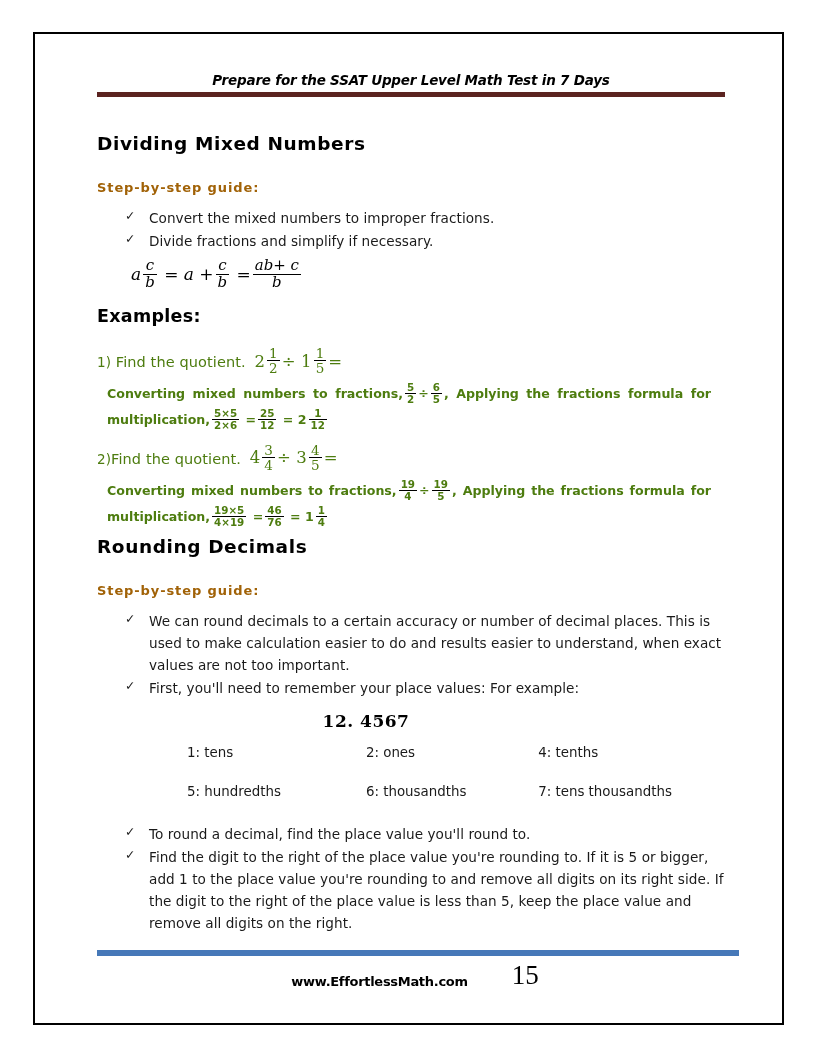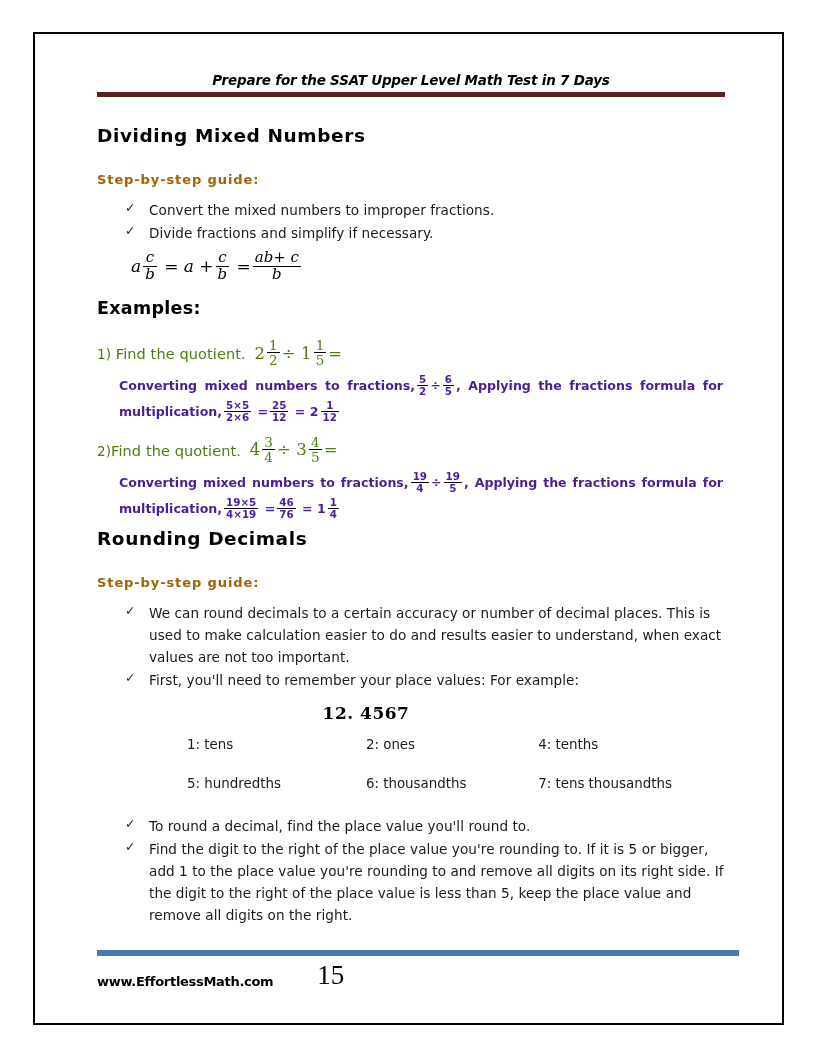--- a/index.html
+++ b/index.html
@@ -52,21 +52,21 @@
     background: #5B2320;
     width: 100%;
   }
 
   
   h2.sec {
     font-family: "DejaVu Sans", sans-serif;
     font-weight: bold;
     font-size: 18.5px;
     color: #000000;
-    margin: 28px 0 0 0;
+    margin: 36px 0 0 0;
     letter-spacing: 0.6px;
   }
   h3.sub {
     font-family: "DejaVu Sans", sans-serif;
     font-weight: bold;
     font-size: 13px;
     color: #a16207;
     margin: 26px 0 0 0;
     letter-spacing: 0.9px;
   }
@@ -145,25 +145,25 @@
   }
   .example-q .qnum { font-size: 13.5px; }
   .example-q .qtext { }
   .example-q .expr {
     font-family: "DejaVu Serif", serif;
     font-size: 16.5px;
     margin-left: 4px;
   }
 
   .solution {
-    margin: 6px 0 0 22px;
+    margin: 6px 0 0 10px;
     font-size: 12.6px;
     line-height: 2.05;
     text-align: justify;
-    color: #4c1d95;
+    color: #4d7c0f;
     font-weight: 600;
     width: 604px;
   }
   .solution .sfrac { font-weight: 700; }
 
   
   .pv-number {
     text-align: center;
     font-family: "DejaVu Serif", serif;
     font-weight: bold;
@@ -194,21 +194,21 @@
     width: 642px;
   }
   .foot-rule {
     height: 6px;
     background: #4678B8;
     width: 100%;
   }
   .foot-row {
     display: flex;
     align-items: flex-end;
-    justify-content: flex-start;
+    justify-content: center;
     margin-top: 7px;
     gap: 44px;
   }
   .foot-site {
     font-family: "DejaVu Sans", sans-serif;
     font-weight: bold;
     font-size: 13px;
     color: #000;
     letter-spacing: -0.3px;
   }

